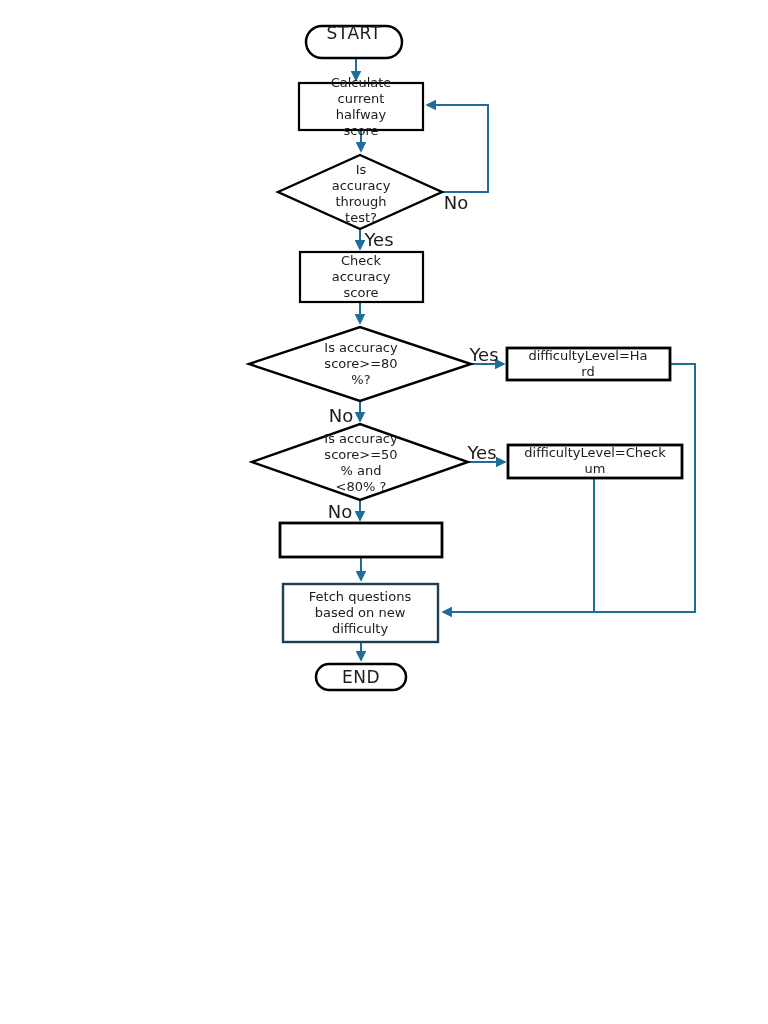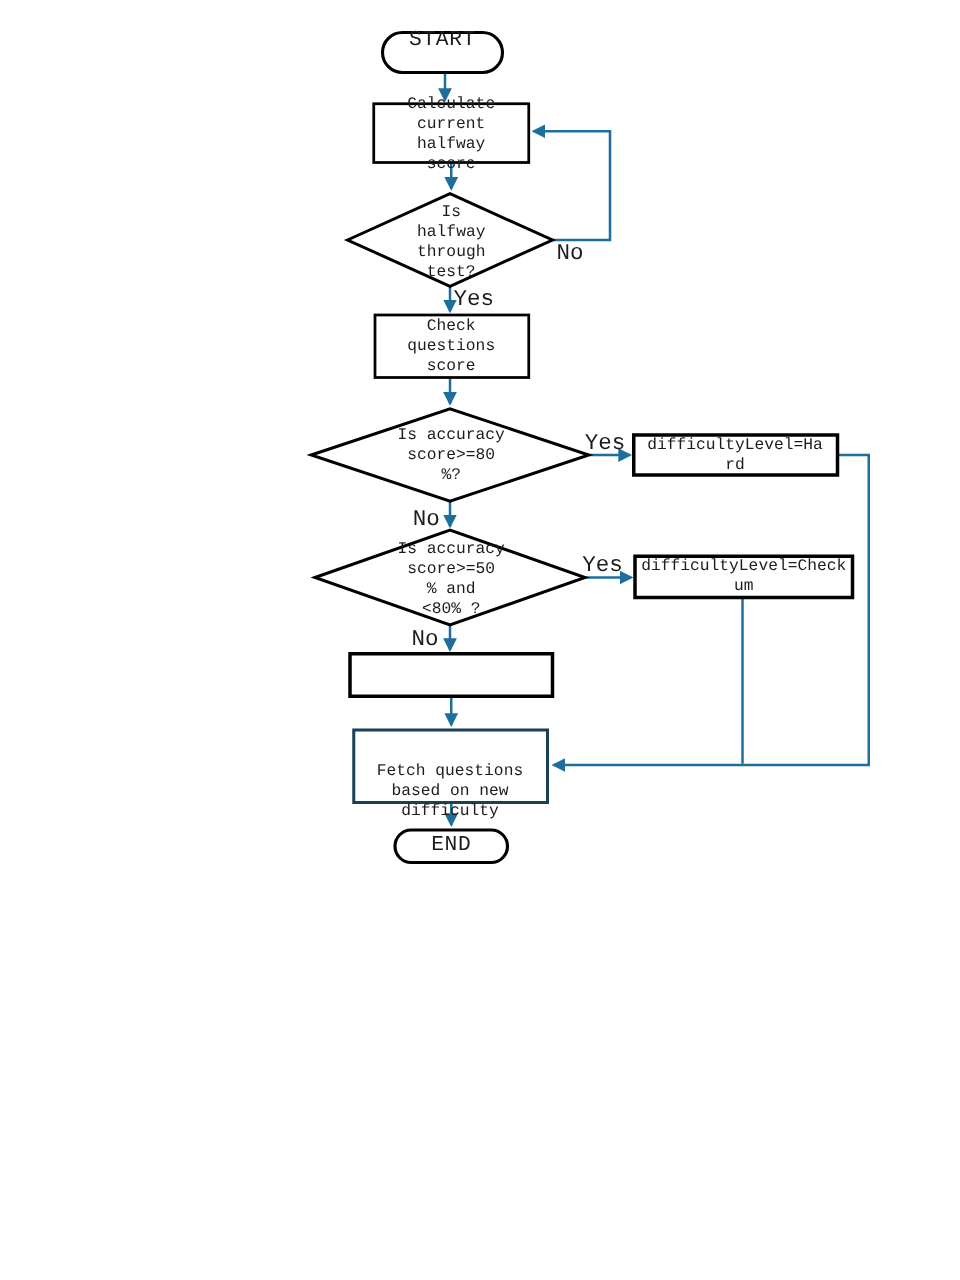--- a/index.html
+++ b/index.html
@@ -21,21 +21,20 @@
   .edge   { stroke: var(--arrow, #1e6e9c); stroke-width:2px; fill:none; }
   .ah     { fill: var(--arrow, #1e6e9c); }
   .label {
     position:absolute;
     transform: translate(-50%, -50%);
     text-align:center;
     white-space: pre-line;
     color: var(--text, #1c1c1c);
     font-size: 13px;
     line-height: 16px;
-    font-family: Liberation Mono, monospace;
   }
   .label.big { font-size:17px; line-height:20px; letter-spacing:0.5px; }
   .label.edge-label { font-size:18px; line-height:16px; }
 </style>
 </head>
 <body>
 
 <div id="page">
 
   <svg id="canvas" width="768" height="1024" viewBox="0 0 768 1024">
@@ -71,38 +70,38 @@
     <rect class="shape special" x="283" y="584" width="155" height="58"></rect>
     <rect class="shape sw25" x="316" y="664" width="90" height="26" rx="13" ry="13"></rect>
   </svg>
 
   <div class="label big" style="left:354px; top:33px;">START</div>
   <div class="label" style="left:361px; top:107px;">Calculate
 current
 halfway
 score</div>
   <div class="label" style="left:361px; top:194px;">Is
-halfway
+accuracy
 through
 test?</div>
   <div class="label" style="left:361px; top:277px;">Check
-questions
+accuracy
 score</div>
   <div class="label" style="left:361px; top:364px;">Is accuracy
 score&gt;=80
 %?</div>
   <div class="label" style="left:588px; top:364px;">difficultyLevel=Ha
 rd</div>
   <div class="label" style="left:361px; top:463px;">Is accuracy
 score&gt;=50
 % and
 &lt;80% ?</div>
   <div class="label" style="left:595px; top:461px;">difficultyLevel=Check
 um</div>
-  <div class="label" style="left:360px; top:613px;margin-top:20px;">Fetch questions
+  <div class="label" style="left:360px; top:613px;">Fetch questions
 based on new
 difficulty</div>
   <div class="label big" style="left:361px; top:677px;">END</div>
 
   <div class="label edge-label" style="left:456px; top:203px;">No</div>
   <div class="label edge-label" style="left:379px; top:240px;">Yes</div>
   <div class="label edge-label" style="left:484px; top:355px;">Yes</div>
   <div class="label edge-label" style="left:341px; top:416px;">No</div>
   <div class="label edge-label" style="left:482px; top:453px;">Yes</div>
   <div class="label edge-label" style="left:340px; top:512px;">No</div>

